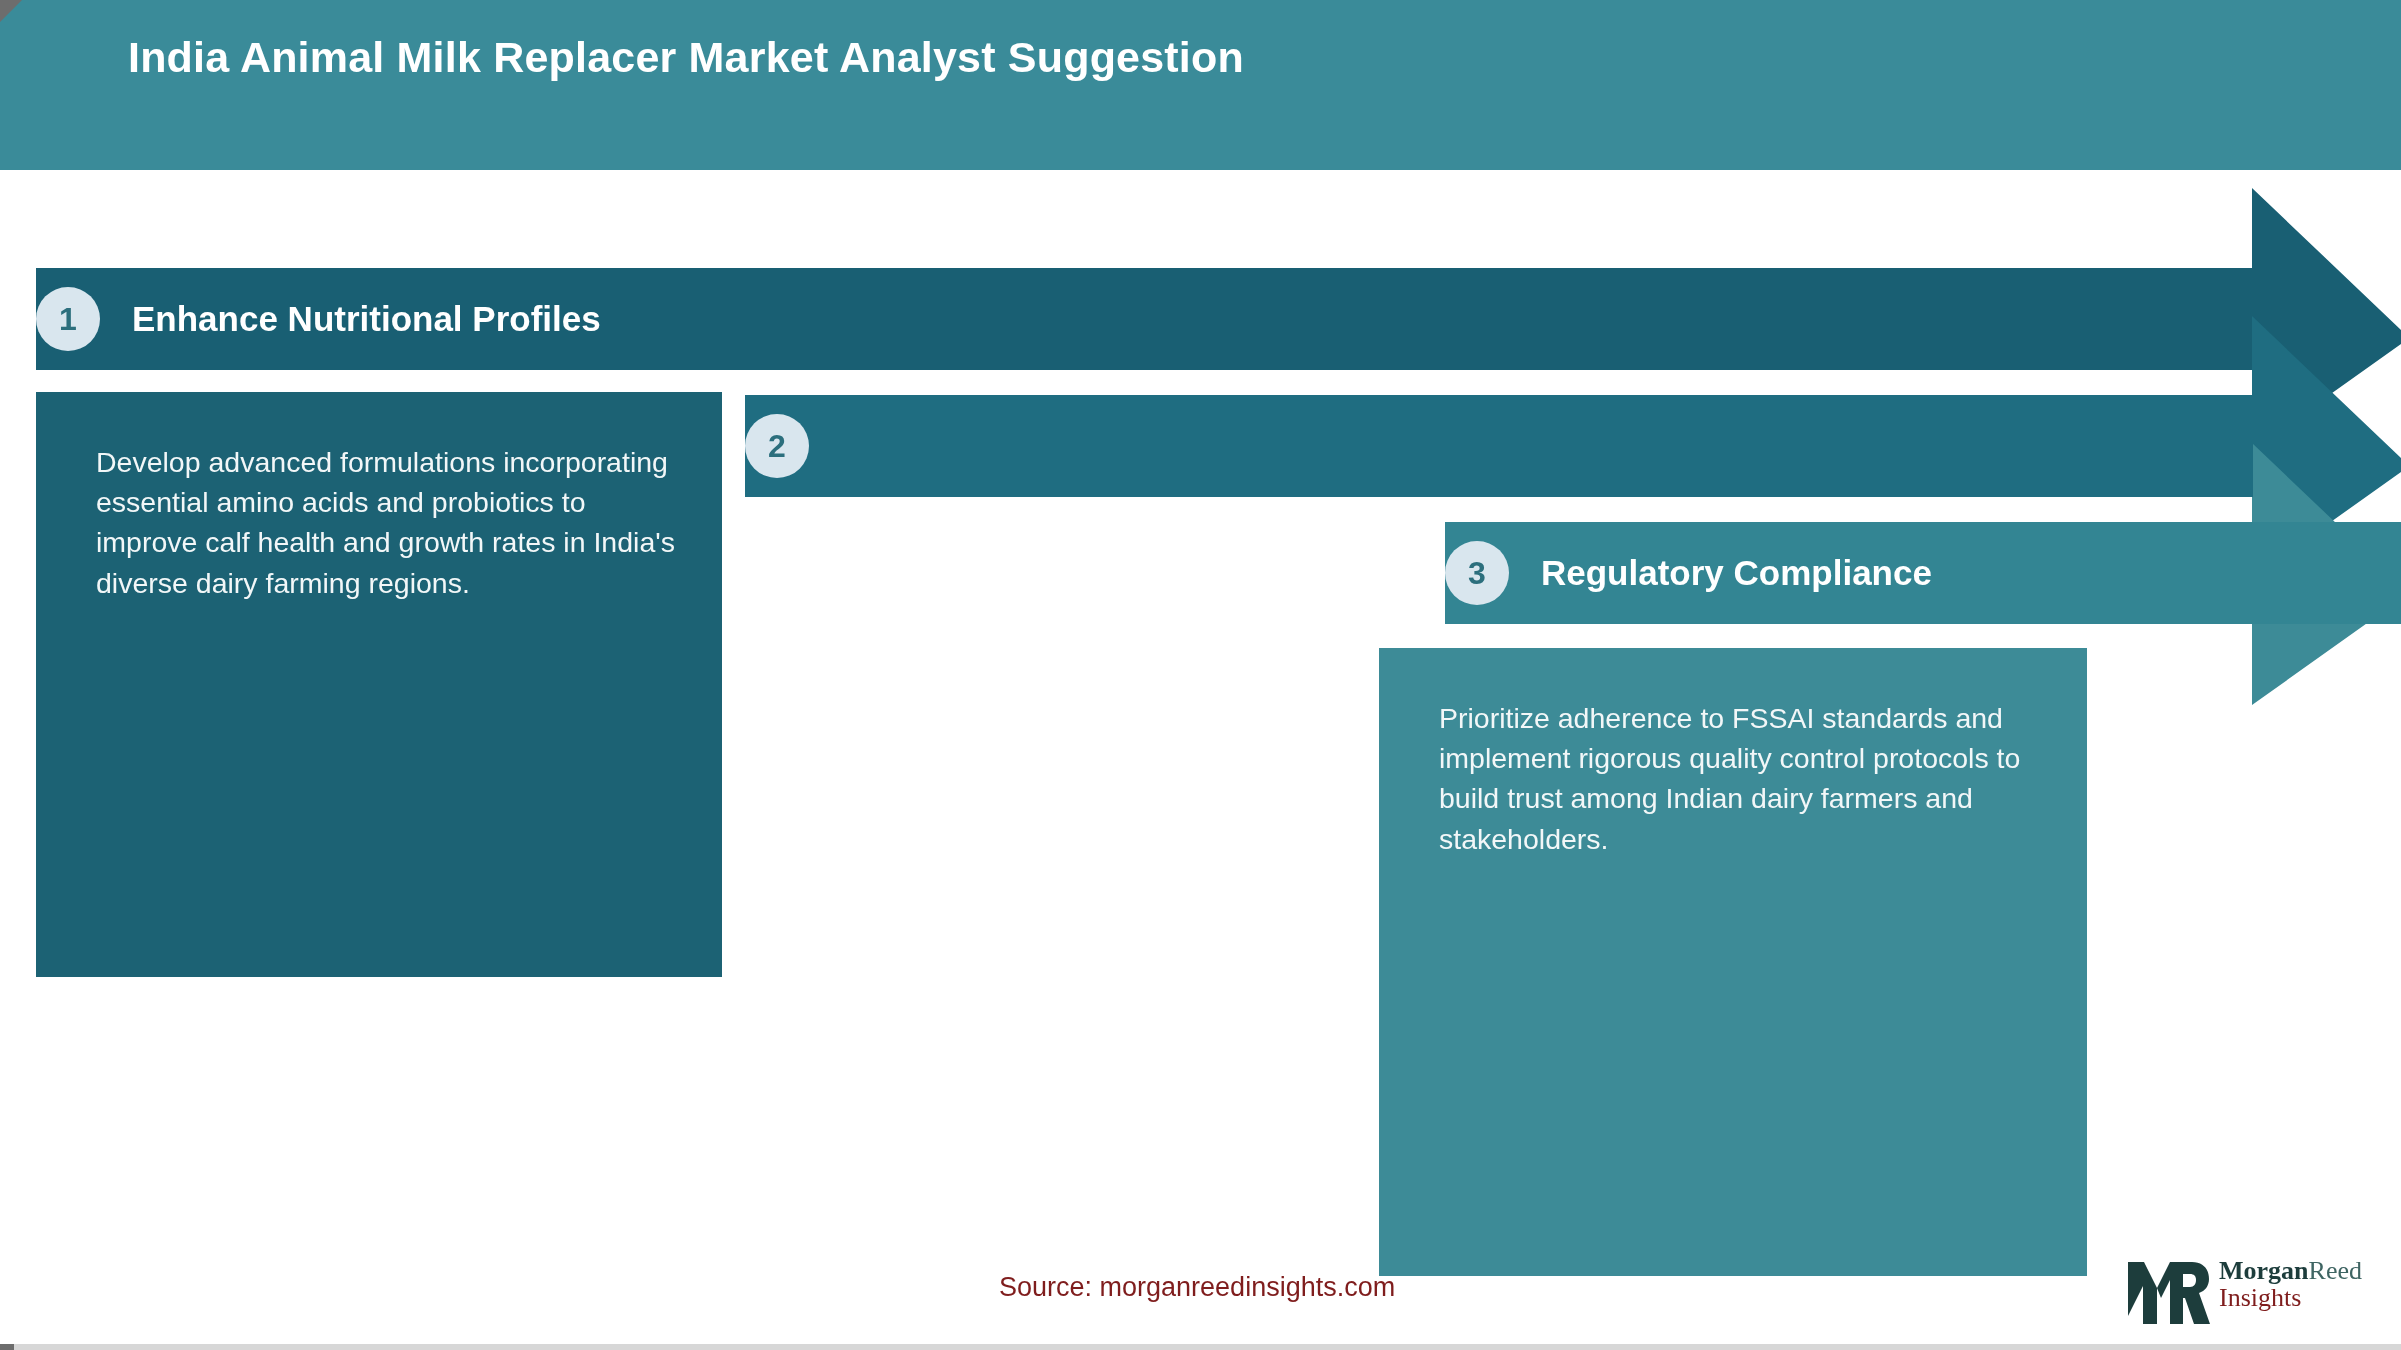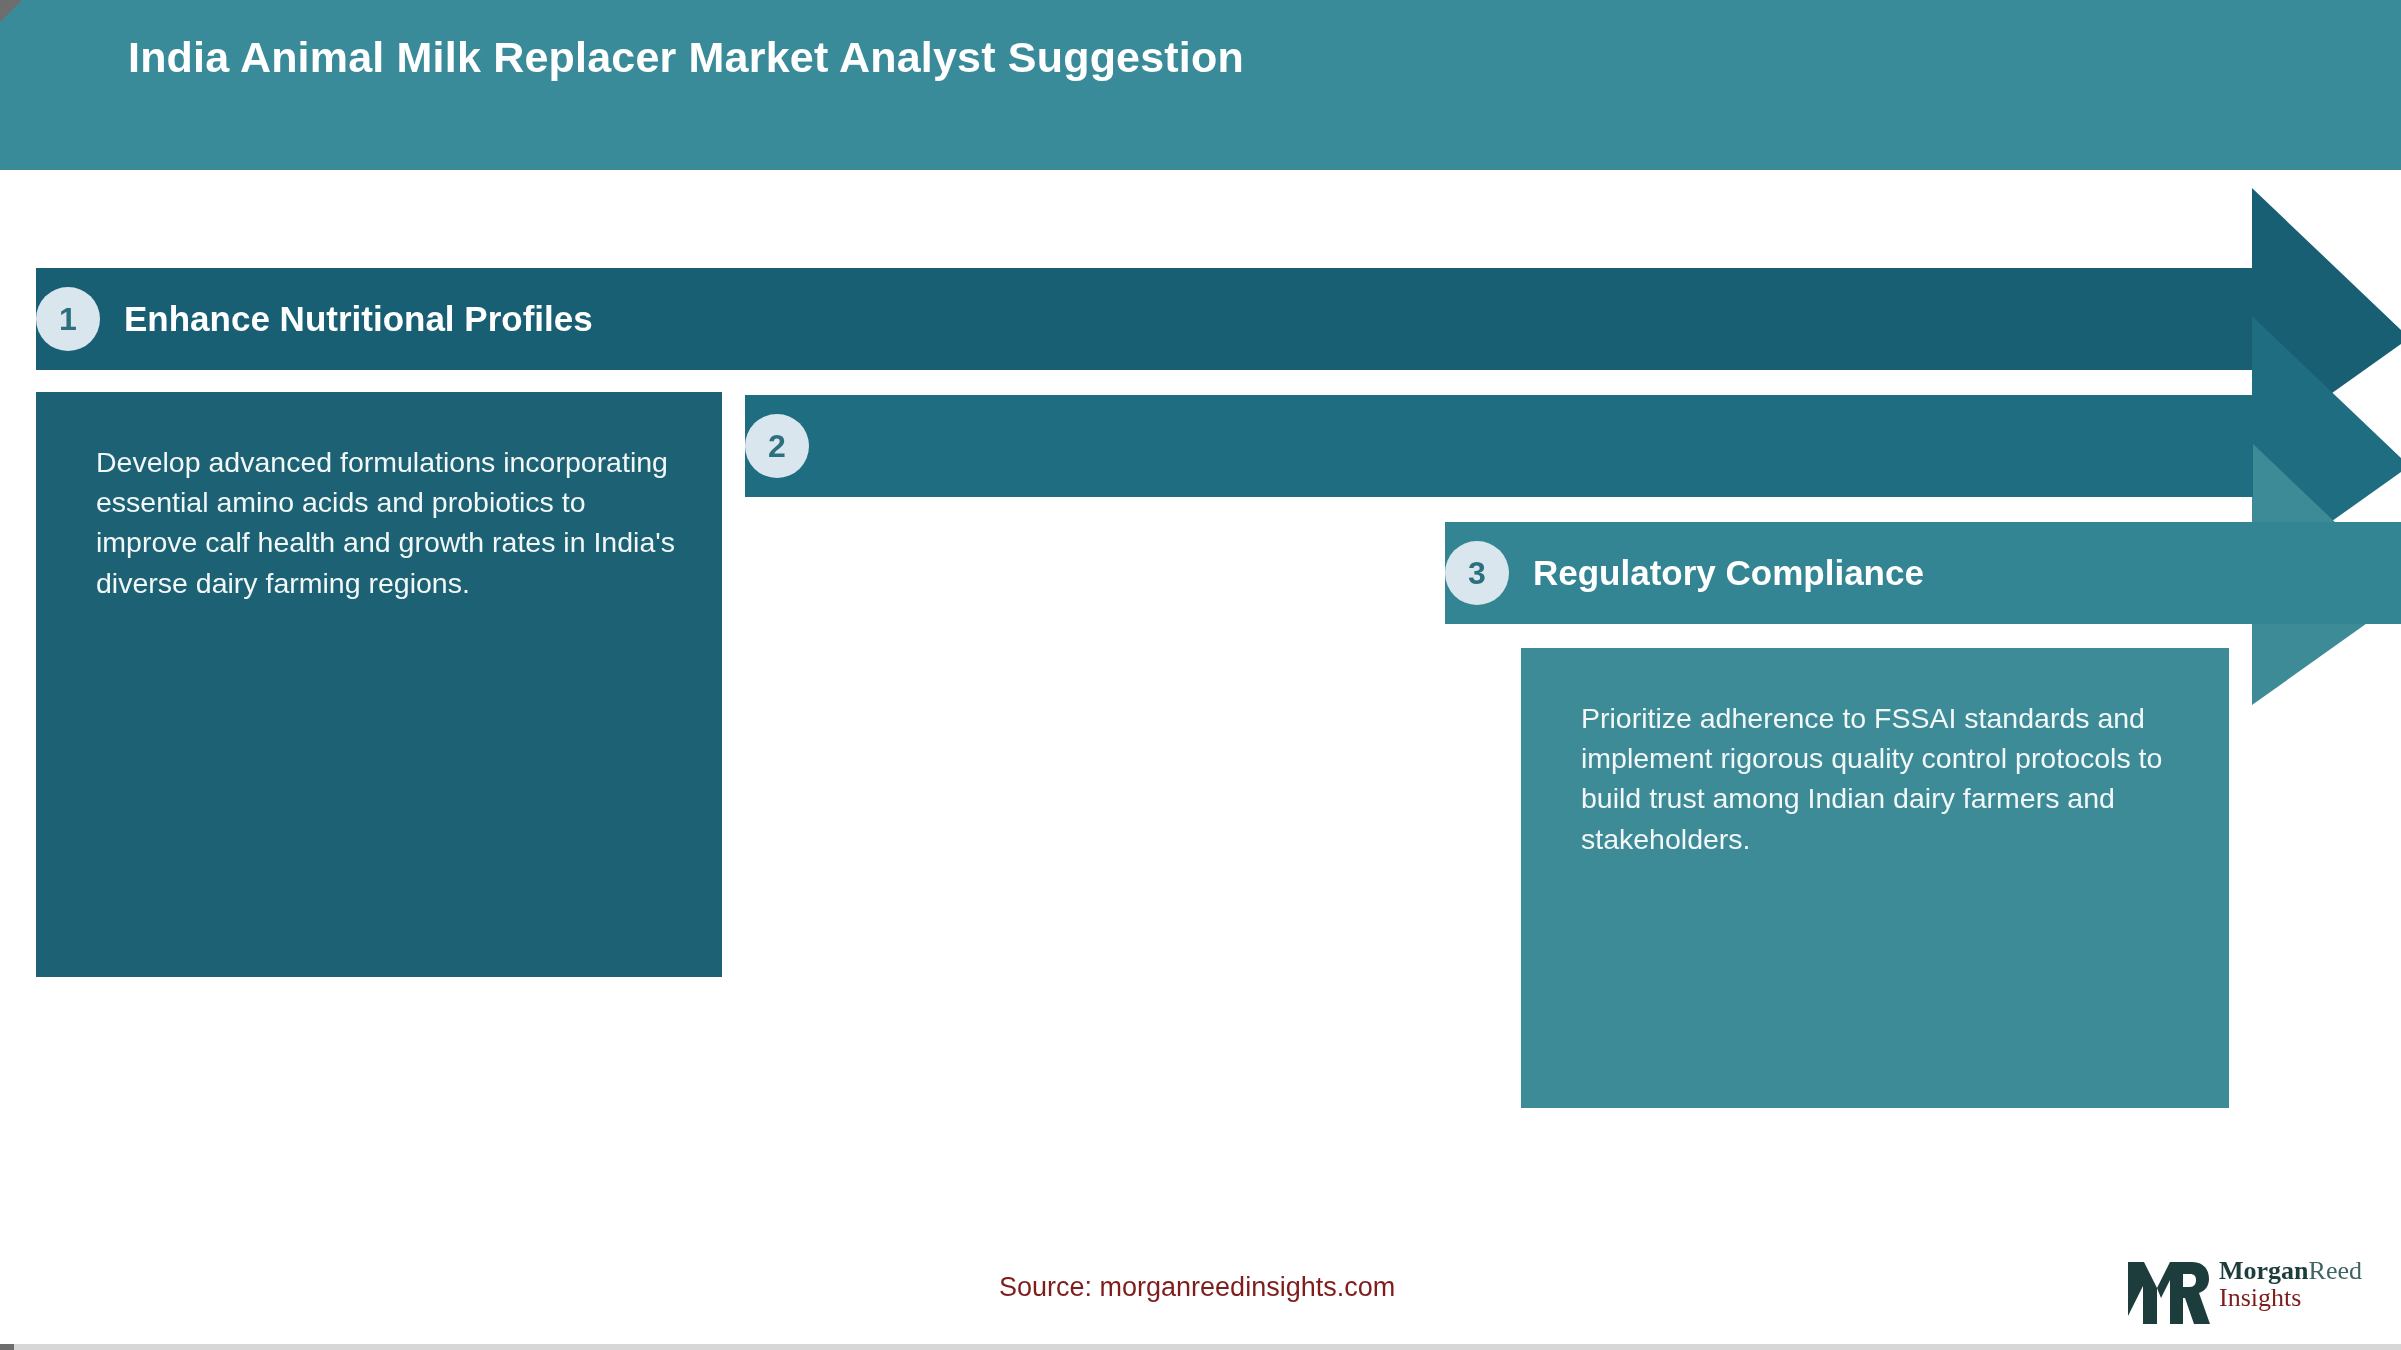--- a/index.html
+++ b/index.html
@@ -71,21 +71,21 @@
     background: #d9e6ee;
     color: #2c6f7d;
     font-size: 32px;
     font-weight: bold;
     display: flex;
     align-items: center;
     justify-content: center;
     line-height: 1;
   }
   .step-title {
-    margin-left: 24px;
+    margin-left: 32px;
     font-size: 35px;
     font-weight: bold;
     color: #ffffff;
     white-space: nowrap;
   }
   .step-body {
     position: absolute;
     box-sizing: border-box;
     padding-left: 12px;
   }
@@ -102,21 +102,21 @@
   
   #step1-header { left: 36px;  top: 268px; width: 2216px; height: 102px; background: #195f73; }
   #step1-body   { left: 36px;  top: 392px; width: 686px;  height: 585px;  background: #1c6274; }
 
   
   #step2-header { left: 745px; top: 395px; width: 1508px; height: 102px; background: #1f6d81; }
   #step2-body   { left: 745px; top: 518px; width: 686px;  height: 590px;  background: #226f83; }
 
   
   #step3-header { left: 1445px; top: 522px; width: 1009px; height: 102px; background: #338593; }
-  #step3-body   { left: 1521px; top: 648px; width: 708px;  height: 460px;  background: #3d8b97; }
+  #step3-body   { left: 1379px; top: 648px; width: 708px;  height: 628px;  background: #3d8b97; }
 
   
   #source-text {
     position: absolute;
     left: 999px;
     top: 1272px;
     font-size: 27px;
     color: #7f1d1d;
     white-space: nowrap;
   }

